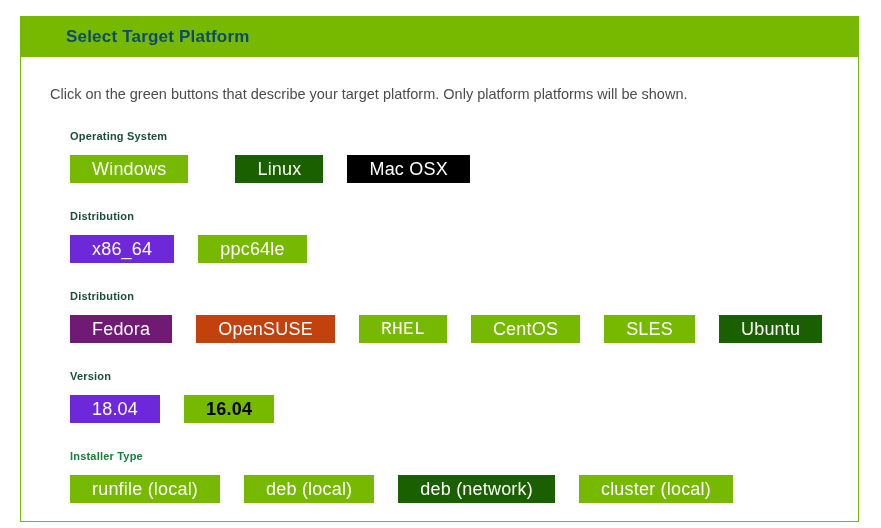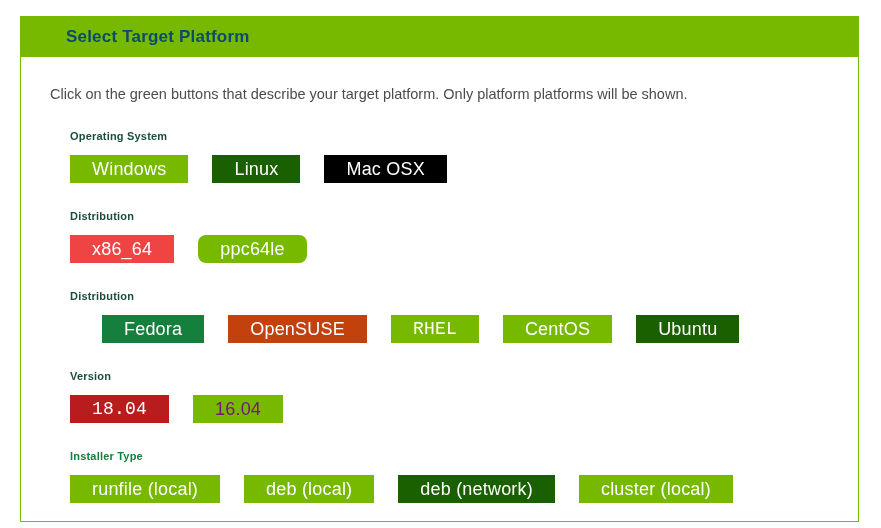--- a/index.html
+++ b/index.html
@@ -81,46 +81,47 @@
     <div class="panel-header" style="background: rgb(118, 185, 0);">
       <h2 class="panel-title">Select Target Platform</h2>
     </div>
     <div class="panel-body" style="border-color: rgb(118, 185, 0);">
       <p class="intro" style="color: rgb(76, 76, 76);">Click on the green buttons that describe your target platform. Only platform platforms will be shown.</p>
       <div class="sections" id="sections">
           <div class="section">
             <h3 class="section-label" style="color: rgb(27, 77, 62);">Operating System</h3>
             <div class="btn-row">
               <button type="button" class="opt-btn" style="background: rgb(118, 185, 0); color: rgb(255, 255, 255);">Windows</button>
-              <button type="button" class="opt-btn selected" style="background: rgb(26, 96, 0); color: rgb(255, 255, 255);">Linux</button>
+              <button type="button" class="opt-btn selected" style="background: rgb(26, 96, 0); color: rgb(255, 255, 255); margin-left: 23px;">Linux</button>
               <button type="button" class="opt-btn" style="background: #000000; color: rgb(255, 255, 255);">Mac OSX</button>
             </div>
           </div>
           <div class="section">
             <h3 class="section-label" style="color: rgb(27, 77, 62);">Distribution</h3>
             <div class="btn-row">
-              <button type="button" class="opt-btn selected" style="background: #ef4444; color: rgb(255, 255, 255);">x86_64</button>
-              <button type="button" class="opt-btn" style="background: rgb(118, 185, 0); color: rgb(255, 255, 255); border-radius: 8px;">ppc64le</button>
+              <button type="button" class="opt-btn selected" style="background: #6d28d9; color: rgb(255, 255, 255);">x86_64</button>
+              <button type="button" class="opt-btn" style="background: rgb(118, 185, 0); color: rgb(255, 255, 255);">ppc64le</button>
             </div>
           </div>
           <div class="section">
             <h3 class="section-label" style="color: rgb(27, 77, 62);">Distribution</h3>
             <div class="btn-row">
-              <button type="button" class="opt-btn" style="background: #15803d; color: rgb(255, 255, 255); margin-left: 32px;">Fedora</button>
+              <button type="button" class="opt-btn" style="background: #701a75; color: rgb(255, 255, 255);">Fedora</button>
               <button type="button" class="opt-btn" style="background: #c2410c; color: rgb(255, 255, 255);">OpenSUSE</button>
               <button type="button" class="opt-btn" style="background: rgb(118, 185, 0); color: rgb(255, 255, 255); font-family: Liberation Mono, monospace;">RHEL</button>
               <button type="button" class="opt-btn" style="background: rgb(118, 185, 0); color: rgb(255, 255, 255);">CentOS</button>
+              <button type="button" class="opt-btn" style="background: rgb(118, 185, 0); color: rgb(255, 255, 255);">SLES</button>
               <button type="button" class="opt-btn selected" style="background: rgb(26, 96, 0); color: rgb(255, 255, 255);">Ubuntu</button>
             </div>
           </div>
           <div class="section">
             <h3 class="section-label" style="color: rgb(27, 77, 62);">Version</h3>
             <div class="btn-row">
-              <button type="button" class="opt-btn selected" style="background: #b91c1c; color: rgb(255, 255, 255); font-family: Liberation Mono, monospace;">18.04</button>
-              <button type="button" class="opt-btn" style="background: rgb(118, 185, 0); color: #701a75;">16.04</button>
+              <button type="button" class="opt-btn selected" style="background: #6d28d9; color: rgb(255, 255, 255);">18.04</button>
+              <button type="button" class="opt-btn" style="background: rgb(118, 185, 0); color: #000000; font-weight: bold;">16.04</button>
             </div>
           </div>
           <div class="section">
             <h3 class="section-label" style="color: #15803d;">Installer Type</h3>
             <div class="btn-row">
               <button type="button" class="opt-btn" style="background: rgb(118, 185, 0); color: rgb(255, 255, 255);">runfile (local)</button>
               <button type="button" class="opt-btn" style="background: rgb(118, 185, 0); color: rgb(255, 255, 255);">deb (local)</button>
               <button type="button" class="opt-btn selected" style="background: rgb(26, 96, 0); color: rgb(255, 255, 255);">deb (network)</button>
               <button type="button" class="opt-btn" style="background: rgb(118, 185, 0); color: rgb(255, 255, 255);">cluster (local)</button>
             </div>

